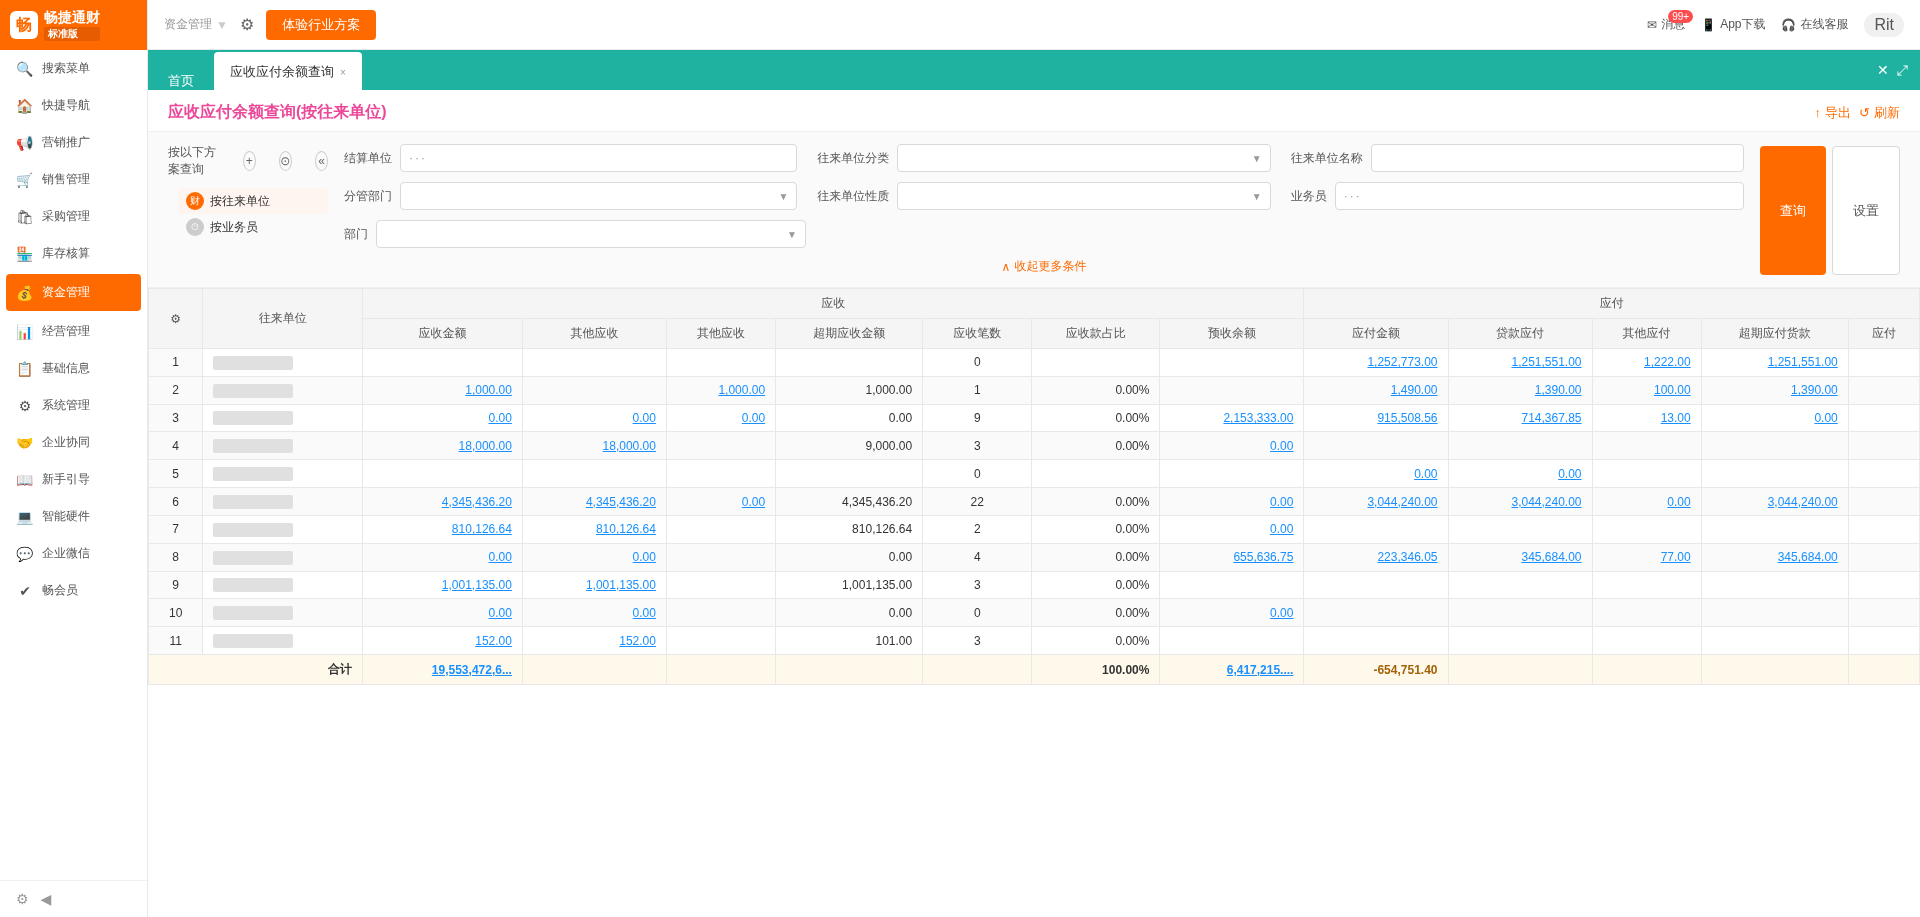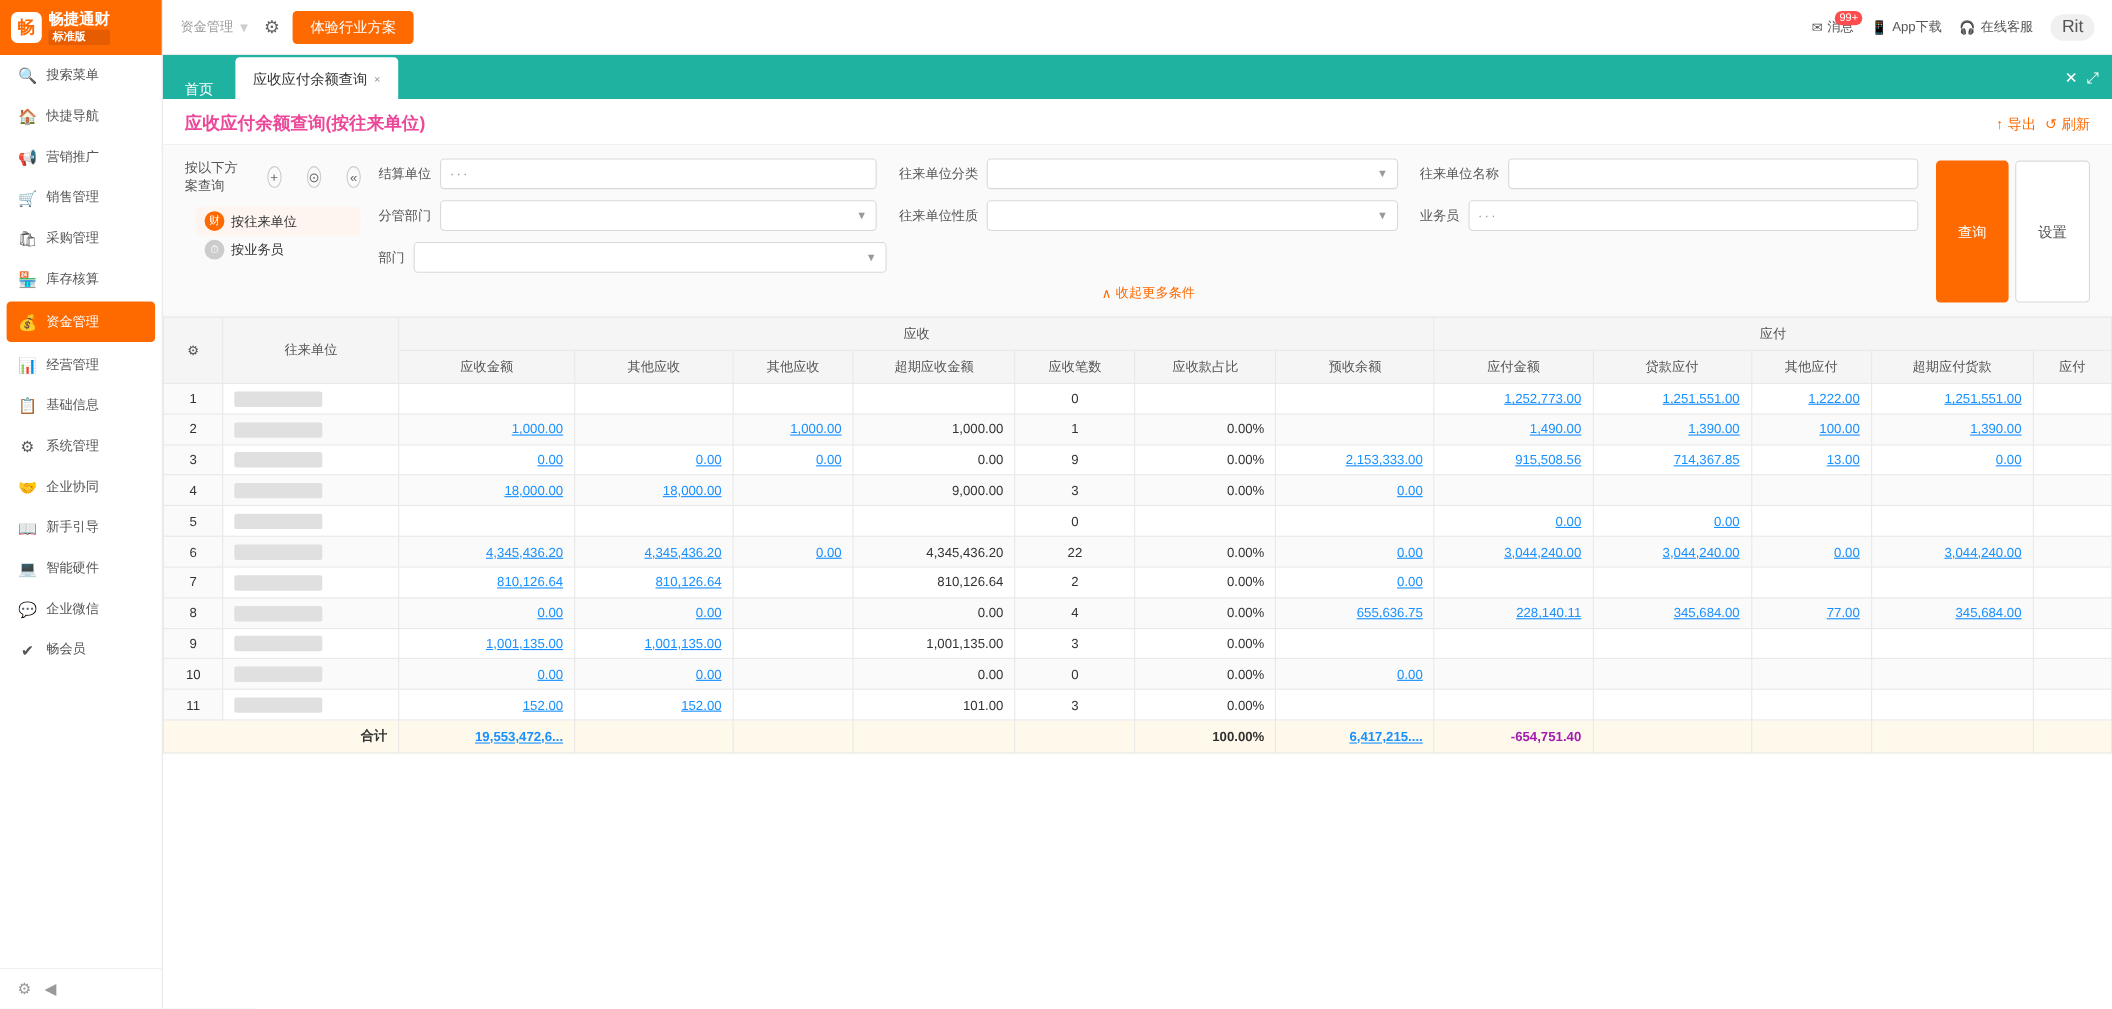--- a/index.html
+++ b/index.html
@@ -473,21 +473,21 @@
             <tr>
               <td class="row-num center">8</td>
               <td class="left"><span class="blurred">██████</span></td>
               <td><span class="link-val">0.00</span></td>
               <td><span class="link-val">0.00</span></td>
               <td></td>
               <td>0.00</td>
               <td class="center">4</td>
               <td>0.00%</td>
               <td><span class="link-val">655,636.75</span></td>
-              <td><span class="link-val">228,140.11</span></td>
+              <td><span class="link-val">223,346.05</span></td>
               <td><span class="link-val">345,684.00</span></td>
               <td><span class="link-val">77.00</span></td>
               <td><span class="link-val">345,684.00</span></td>
               <td></td>
             </tr>
             <tr>
               <td class="row-num center">9</td>
               <td class="left"><span class="blurred">██████</span></td>
               <td><span class="link-val">1,001,135.00</span></td>
               <td><span class="link-val">1,001,135.00</span></td>
@@ -538,21 +538,21 @@
         <tfoot>
           <tr class="total-row">
             <td colspan="2" class="total-label">合计</td>
             <td><span class="link-val">19,553,472,6...</span></td>
             <td></td>
             <td></td>
             <td></td>
             <td></td>
             <td>100.00%</td>
             <td><span class="link-val">6,417,215....</span></td>
-            <td style="color:#a21caf;font-weight:bold;">-654,751.40</td>
+            <td style="color:#a16207;font-weight:bold;">-654,751.40</td>
             <td></td>
             <td></td>
             <td></td>
             <td></td>
           </tr>
         </tfoot>
       </table>
     </div>
 
   </div>

